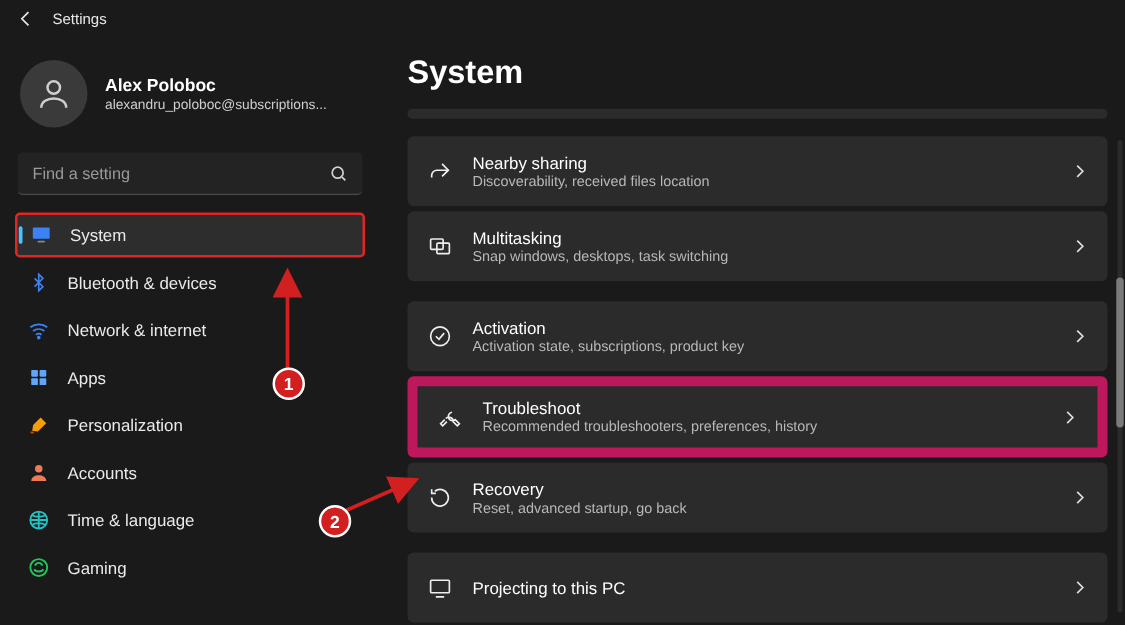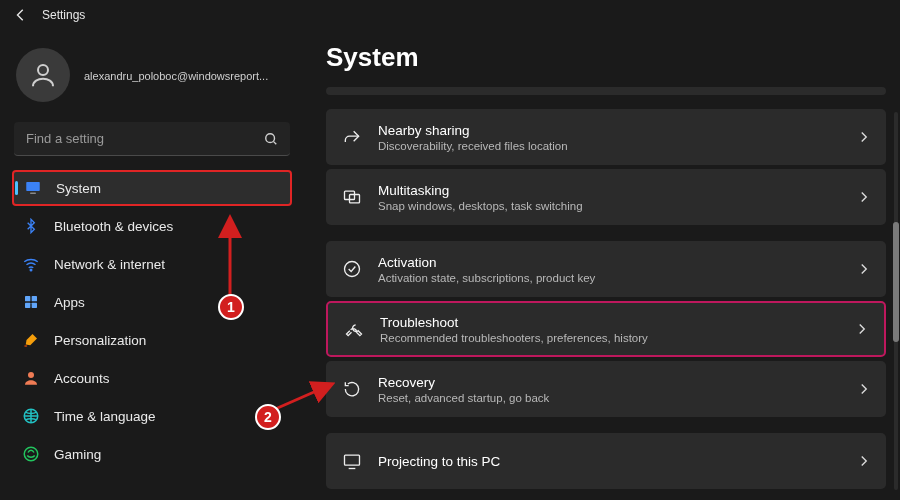--- a/index.html
+++ b/index.html
@@ -112,21 +112,21 @@
     align-items: center;
     gap: 16px;
     padding: 10px 16px;
     cursor: pointer;
   }
   .card .cicon { width: 20px; height: 20px; display:flex; align-items:center; justify-content:center; color:#eee; }
   .card .ctext .ctitle { font-size: 13.5px; color: #fff; }
   .card .ctext .csub { font-size: 11.5px; color: #b8b8b8; margin-top: 2px; }
   .card .chev { margin-left: auto; color: #ddd; width: 12px; height: 12px; display:flex; align-items:center; justify-content:center;}
   .card-gap { height: 8px; }
-  .highlight-2 { border: 2px solid #be185d; }
+  .highlight-2 { border: 8px solid #be185d; }
 
   .scroll-track {
     position: absolute; right: 2px; top: 90px; bottom: 10px; width: 4px;
     background: #2b2b2b; border-radius: 2px;
   }
   .scroll-thumb {
     position: absolute; right: 1px; top: 200px; height: 120px; width: 6px;
     background: #7a7a7a; border-radius: 3px;
   }
 
@@ -169,21 +169,22 @@
 <div class="layout">
   <aside class="sidebar">
     <div class="profile">
       <div class="avatar">
         <svg viewBox="0 0 24 24" width="30" height="30" fill="none" stroke="#cfcfcf" stroke-width="1.6">
             <circle cx="12" cy="8" r="4"></circle>
             <path d="M4 21c0-4 4-6 8-6s8 2 8 6"></path>
           </svg>
       </div>
       <div class="profile-text">
-        <div class="email">alexandru_poloboc@windowsreport...</div>
+        <div class="name">Alex Poloboc</div>
+        <div class="email">alexandru_poloboc@subscriptions...</div>
       </div>
     </div>
 
     <div class="search">
       <input type="text" placeholder="Find a setting" style="">
       <span class="search-icon">
         <svg viewBox="0 0 16 16" width="14" height="14" fill="none" stroke="currentColor" stroke-width="1.6">
             <circle cx="7" cy="7" r="5"></circle>
             <path d="M11 11l3 3"></path>
           </svg>

